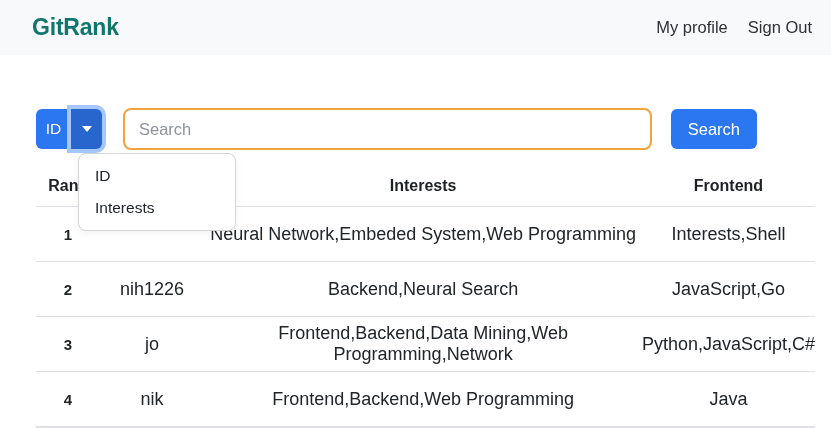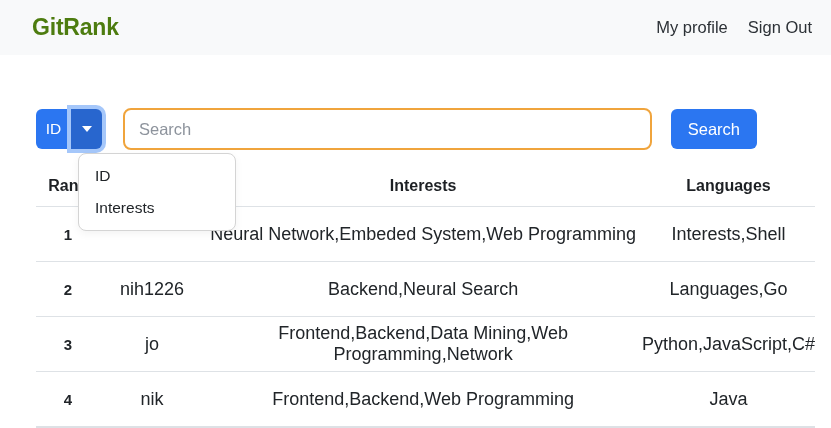--- a/index.html
+++ b/index.html
@@ -9,21 +9,21 @@
     font-family:"Liberation Sans","DejaVu Sans",sans-serif;
     position:relative;
   }
 
   
   .navbar {
     height:55px; background:#f8f9fa;
     display:flex; align-items:center; justify-content:space-between;
     padding:0 19px 0 32px; box-sizing:border-box;
   }
-  .brand { font-size:23px; font-weight:700; color:#4d7c0f; letter-spacing:-0.2px; }
+  .brand { font-size:23px; font-weight:700; color:#0f766e; letter-spacing:-0.2px; }
   .nav-links { display:flex; gap:20px; }
   .nav-link { font-size:16.5px; color:#2c3136; cursor:pointer; }
 
   
   .main { padding:8px 16px 0 36px; }
 
   .toolbar {
     margin-top:45px; display:flex; align-items:center;
     padding-right:58px; height:42px;
   }
@@ -108,35 +108,35 @@
     <input class="search-input" placeholder="Search" style="">
     <button class="search-btn">Search</button>
   </div>
 
   <table class="rank-table">
     <thead>
       <tr>
           <th>Rank</th>
           <th>ID</th>
           <th>Interests</th>
-          <th>Languages</th>
+          <th>Frontend</th>
         </tr>
     </thead>
     <tbody>
         <tr>
           <td>1</td>
           <td></td>
           <td>Neural Network,Embeded System,Web Programming</td>
           <td>Interests,Shell</td>
         </tr>
         <tr>
           <td>2</td>
           <td>nih1226</td>
           <td>Backend,Neural Search</td>
-          <td>Languages,Go</td>
+          <td>JavaScript,Go</td>
         </tr>
         <tr>
           <td>3</td>
           <td>jo</td>
           <td>Frontend,Backend,Data Mining,Web Programming,Network</td>
           <td>Python,JavaScript,C#</td>
         </tr>
         <tr>
           <td>4</td>
           <td>nik</td>

